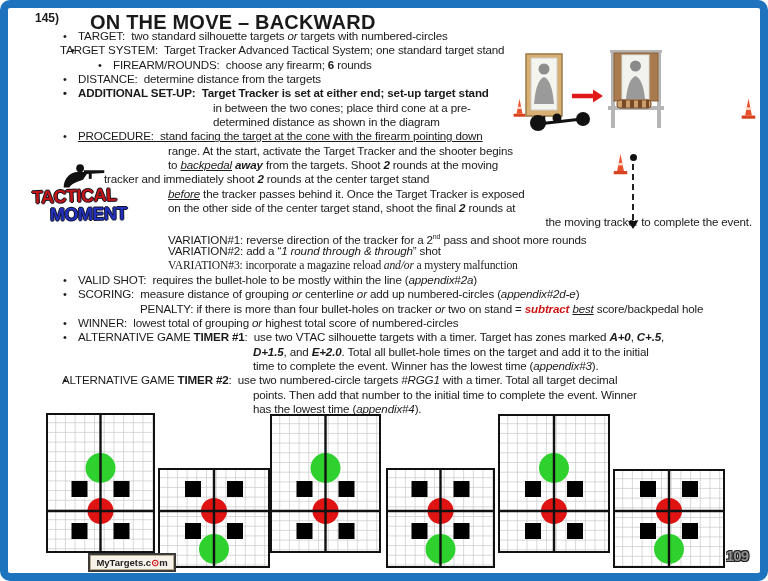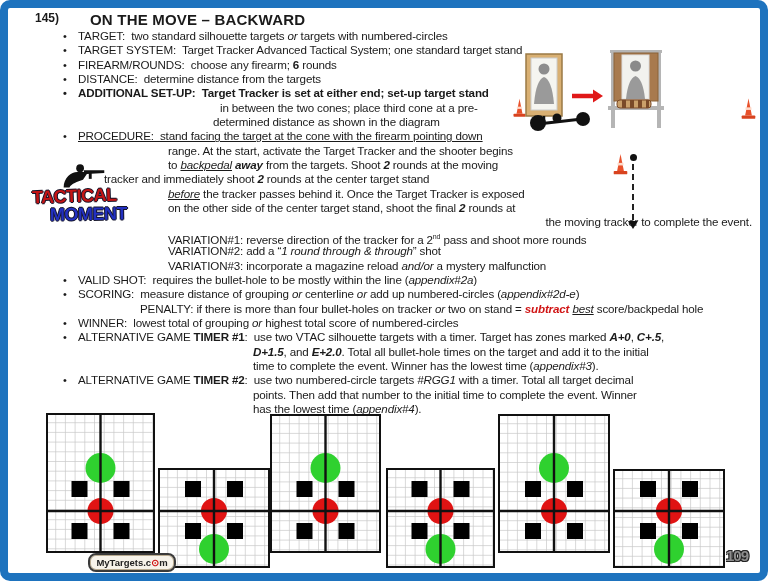--- a/index.html
+++ b/index.html
@@ -2,21 +2,21 @@
 <html><head>
 <meta charset="utf-8">
 <style>
   html,body{margin:0;padding:0;background:#e8e8e8;}
   .page{position:relative;width:768px;height:581px;background:#ffffff;overflow:hidden;
         font-family:"Liberation Sans",sans-serif;color:#1a1a1a;}
   .frame{position:absolute;inset:0;border:8px solid #1e73be;border-radius:10px;pointer-events:none;z-index:50;}
 
   
   .hdr-num{position:absolute;left:35px;top:11px;font-size:12px;font-weight:bold;}
-  .hdr-title{position:absolute;left:90px;top:11px;font-size:15px;font-weight:bold;letter-spacing:.2px;}
+  .hdr-title{position:absolute;left:90px;top:11px;font-size:20px;font-weight:bold;letter-spacing:.2px;}
 
   
   .body-text{position:absolute;left:0;top:29px;right:16px;}
   .tline{position:relative;white-space:nowrap;height:14.35px;line-height:14.35px;
          font-size:11.6px;letter-spacing:-0.15px;}
   .bul::before{content:"•";position:absolute;left:63px;top:0;font-size:11px;}
   .sg-b{font-weight:bold;}
   .sg-i{font-style:italic;}
   .sg-u{text-decoration:underline;}
   .sg-s{font-size:7px;vertical-align:super;}
@@ -34,62 +34,62 @@
   
   .diagram-layer{position:absolute;inset:0;}
   .abs{position:absolute;}
   .dashed-path{position:absolute;left:632px;top:164px;height:56px;border-left:2px dashed #222;}
   .path-arrowhead{position:absolute;left:628px;top:221px;width:0;height:0;
       border-left:5px solid transparent;border-right:5px solid transparent;border-top:8px solid #111;}
   .start-dot{position:absolute;left:630px;top:154px;width:7px;height:7px;border-radius:50%;background:#111;}
 
   
   .mytargets{position:absolute;left:88px;top:553px;width:84px;height:15px;background:#f7f3ea;
-      border:2px solid #3a3a3a;box-shadow:inset 0 0 0 1px #b9ab90;border-radius:8px;
+      border:2px solid #3a3a3a;box-shadow:inset 0 0 0 1px #b9ab90;border-radius:0;
       font-size:9.5px;font-weight:bold;text-align:center;line-height:15px;color:#222;}
   .mytargets .red-o{color:#d01313;font-weight:800;}
   .page-num{position:absolute;left:726px;top:547px;font-size:15px;font-weight:800;color:#8d8d8d;
       text-shadow:1px 1px 0 #222,-1px -1px 0 #222,1px -1px 0 #222,-1px 1px 0 #222;letter-spacing:-1px;}
 
   .targets-layer{position:absolute;inset:0;}
 </style>
 </head>
 <body>
 
 <div class="page">
 
   <div class="hdr-num">145)</div>
   <div class="hdr-title">ON THE MOVE – BACKWARD</div>
 
   <div class="body-text">
       <div class="tline bul" style="padding-left: 78px;"><span>TARGET:&nbsp; two standard silhouette targets </span><span class="sg-i">or</span><span> targets with numbered-circles</span></div>
-      <div class="tline bul" style="padding-left: 78px;"><span>TARGET SYSTEM:&nbsp; Target Tracker Advanced Tactical System; one standard target stand</span></div>
-      <div class="tline bul" style="padding-left: 78px;"><span>FIREARM/ROUNDS:&nbsp; choose any firearm; </span><span class="sg-b">6</span><span> rounds</span></div>
+      <div class="tline bul" style="padding-left: 52px; margin-left: 8px;"><span>TARGET SYSTEM:&nbsp; Target Tracker Advanced Tactical System; one standard target stand</span></div>
+      <div class="tline bul" style="padding-left: 78px; margin-left: 35px;"><span>FIREARM/ROUNDS:&nbsp; choose any firearm; </span><span class="sg-b">6</span><span> rounds</span></div>
       <div class="tline bul" style="padding-left: 78px;"><span>DISTANCE:&nbsp; determine distance from the targets</span></div>
       <div class="tline bul" style="padding-left: 78px; font-weight: bold;"><span>ADDITIONAL SET-UP:&nbsp; Target Tracker is set at either end; set-up target stand</span></div>
-      <div class="tline" style="padding-left: 213px; margin-left: 7px;"><span>in between the two cones; place third cone at a pre-</span></div>
+      <div class="tline" style="padding-left: 213px;"><span>in between the two cones; place third cone at a pre-</span></div>
       <div class="tline" style="padding-left: 213px;"><span>determined distance as shown in the diagram</span></div>
       <div class="tline bul" style="padding-left: 78px; text-decoration: underline;"><span>PROCEDURE:&nbsp; stand facing the target at the cone with the firearm pointing down</span></div>
       <div class="tline" style="padding-left: 168px;"><span>range. At the start, activate the Target Tracker and the shooter begins</span></div>
       <div class="tline" style="padding-left: 168px;"><span>to </span><span class="sg-i sg-u">backpedal</span><span> </span><span class="sg-b sg-i">away</span><span> from the targets. Shoot </span><span class="sg-b sg-i">2</span><span> rounds at the moving</span></div>
       <div class="tline" style="padding-left: 104px;"><span>tracker and immediately shoot </span><span class="sg-b sg-i">2</span><span> rounds at the center target stand</span></div>
       <div class="tline" style="padding-left: 168px;"><span class="sg-i sg-u">before</span><span> the tracker passes behind it. Once the Target Tracker is exposed</span></div>
       <div class="tline" style="padding-left: 168px;"><span>on the other side of the center target stand, shoot the final </span><span class="sg-b sg-i">2</span><span> rounds at</span></div>
       <div class="tline" style="padding-left: 168px; text-align: right;"><span>the moving tracker to complete the event.</span></div>
       <div class="tline" style="padding-left: 168px;"><span>VARIATION#1: reverse direction of the tracker for a 2</span><span class="sg-s">nd</span><span> pass and shoot more rounds</span></div>
       <div class="tline" style="padding-left: 168px;"><span>VARIATION#2: add a “</span><span class="sg-i">1 round through &amp; through</span><span>” shot</span></div>
-      <div class="tline" style="padding-left: 168px;"><span>VARIATION#3: incorporate a magazine reload </span><span class="sg-i">and/or</span><span> a mystery malfunction</span></div>
+      <div class="tline" style="padding-left: 168px; font-family: Liberation Serif, serif;"><span>VARIATION#3: incorporate a magazine reload </span><span class="sg-i">and/or</span><span> a mystery malfunction</span></div>
       <div class="tline bul" style="padding-left: 78px;"><span>VALID SHOT:&nbsp; requires the bullet-hole to be mostly within the line (</span><span class="sg-i">appendix#2a</span><span>)</span></div>
       <div class="tline bul" style="padding-left: 78px;"><span>SCORING:&nbsp; measure distance of grouping </span><span class="sg-i">or</span><span> centerline </span><span class="sg-i">or</span><span> add up numbered-circles (</span><span class="sg-i">appendix#2d-e</span><span>)</span></div>
       <div class="tline" style="padding-left: 140px;"><span>PENALTY: if there is more than four bullet-holes on tracker </span><span class="sg-i">or</span><span> two on stand = </span><span class="sg-b sg-i" style="color: rgb(208, 19, 19);">subtract</span><span> </span><span class="sg-i sg-u">best</span><span> score/backpedal hole</span></div>
       <div class="tline bul" style="padding-left: 78px;"><span>WINNER:&nbsp; lowest total of grouping </span><span class="sg-i">or</span><span> highest total score of numbered-circles</span></div>
       <div class="tline bul" style="padding-left: 78px;"><span>ALTERNATIVE GAME </span><span class="sg-b">TIMER #1</span><span>:&nbsp; use two VTAC silhouette targets with a timer. Target has zones marked </span><span class="sg-b sg-i">A+0</span><span>, </span><span class="sg-b sg-i">C+.5</span><span>,</span></div>
       <div class="tline" style="padding-left: 253px;"><span class="sg-b sg-i">D+1.5</span><span>, and </span><span class="sg-b sg-i">E+2.0</span><span>. Total all bullet-hole times on the target and add it to the initial</span></div>
       <div class="tline" style="padding-left: 253px;"><span>time to complete the event. Winner has the lowest time (</span><span class="sg-i">appendix#3</span><span>).</span></div>
-      <div class="tline bul" style="padding-left: 78px;"><span>ALTERNATIVE GAME </span><span class="sg-b">TIMER #2</span><span>:&nbsp; use two numbered-circle targets </span><span class="sg-i">#RGG1</span><span> with a timer. Total all target decimal</span></div>
+      <div class="tline bul" style="padding-left: 62px;"><span>ALTERNATIVE GAME </span><span class="sg-b">TIMER #2</span><span>:&nbsp; use two numbered-circle targets </span><span class="sg-i">#RGG1</span><span> with a timer. Total all target decimal</span></div>
       <div class="tline" style="padding-left: 253px;"><span>points. Then add that number to the initial time to complete the event. Winner</span></div>
       <div class="tline" style="padding-left: 253px;"><span>has the lowest time (</span><span class="sg-i">appendix#4</span><span>).</span></div>
     </div>
 
   <div class="logo">
     <svg class="logo-soldier" viewBox="0 0 60 26">
       <circle cx="27" cy="6" r="4" fill="#111"></circle>
       <path d="M10,26 C10,16 18,10 24,10 L31,10 L31,8 L52,8 L52,11 L34,12 L30,18 C24,20 18,22 16,26 Z" fill="#111"></path>
       <rect x="36" y="11" width="3" height="6" fill="#111"></rect>
     </svg>

